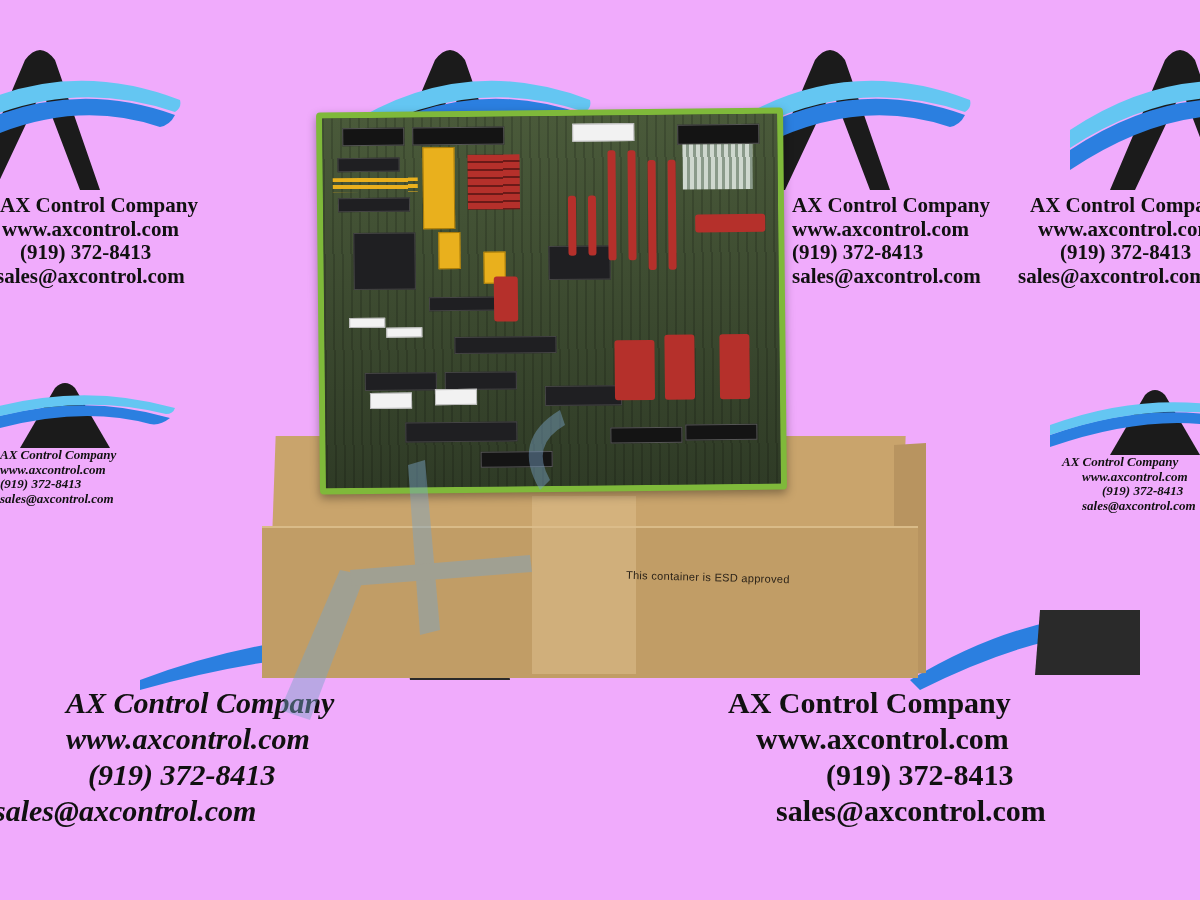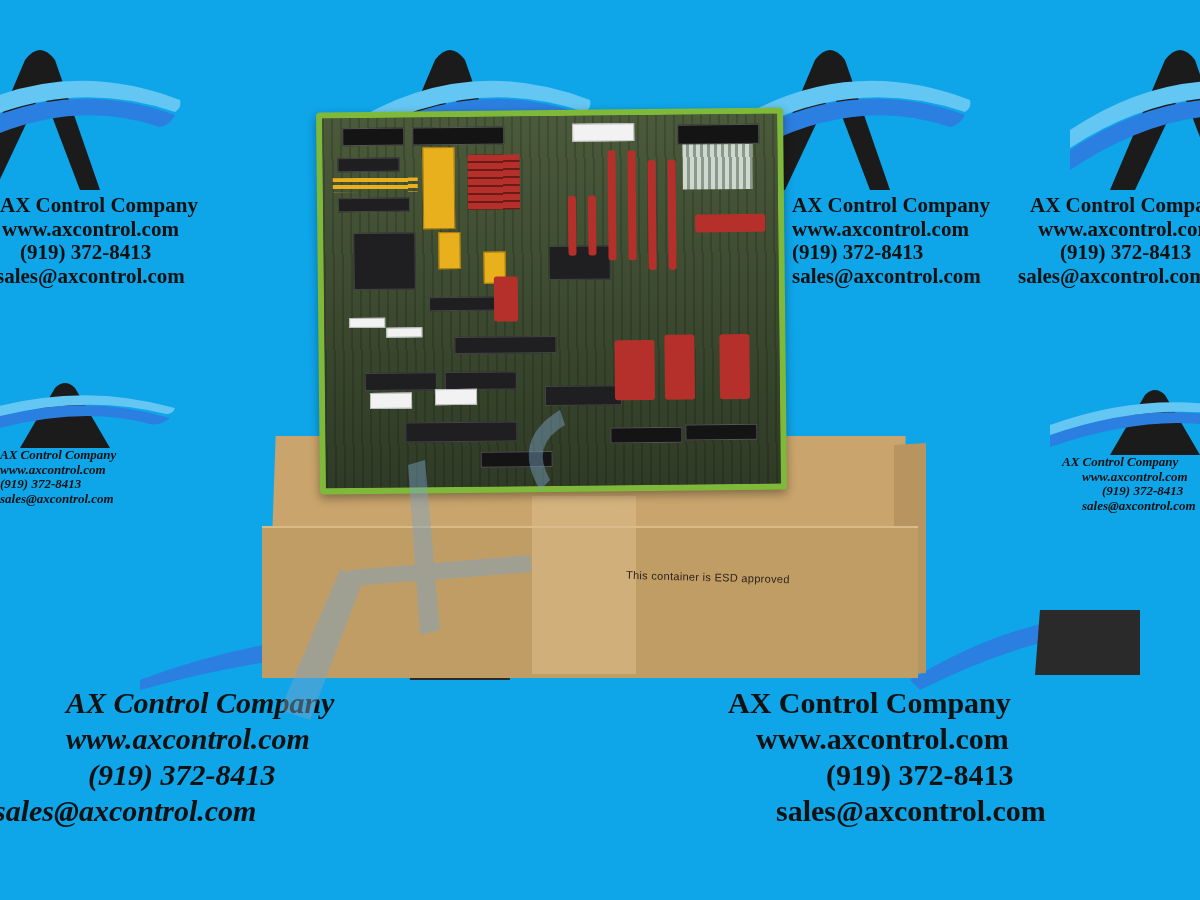--- a/index.html
+++ b/index.html
@@ -1,17 +1,17 @@
 <!DOCTYPE html>
 <html><head>
 <meta charset="utf-8">
 <style>
   html,body{margin:0;padding:0;}
   body{width:1200px;height:900px;overflow:hidden;background:#fbfbfb;position:relative;font-family:"Liberation Serif",serif;}
-  .scene{position:absolute;left:0;top:0;width:1200px;height:900px;overflow:hidden;background:#0ea5e9;}
+  .scene{position:absolute;left:0;top:0;width:1200px;height:900px;overflow:hidden;background:#f0abfc;}
   .logo-tile{position:absolute;text-align:center;color:#111;}
   .logo-mark{position:relative;margin:0 auto;}
   .logo-mark svg{display:block;margin:0 auto;}
   .logo-text{font-family:"Liberation Serif",serif;font-weight:bold;line-height:1.12;white-space:nowrap;}
   .pcb{position:absolute;left:318px;top:110px;width:455px;height:370px;background:#3a4a2e;border:6px solid #7fb93a;border-radius:4px;transform:rotate(-0.6deg);box-shadow:0 4px 10px rgba(0,0,0,.35);overflow:hidden;}
   .pcb-inner{position:absolute;inset:0;background:
      repeating-linear-gradient(90deg, rgba(0,0,0,.15) 0 2px, transparent 2px 9px),
      linear-gradient(#4a5a3a,#2f3b26);}
   .chip{position:absolute;background:#1f1f22;border:1px solid #444;}
   .chip.lbl{background:#f2f2f2;border:1px solid #bbb;}

